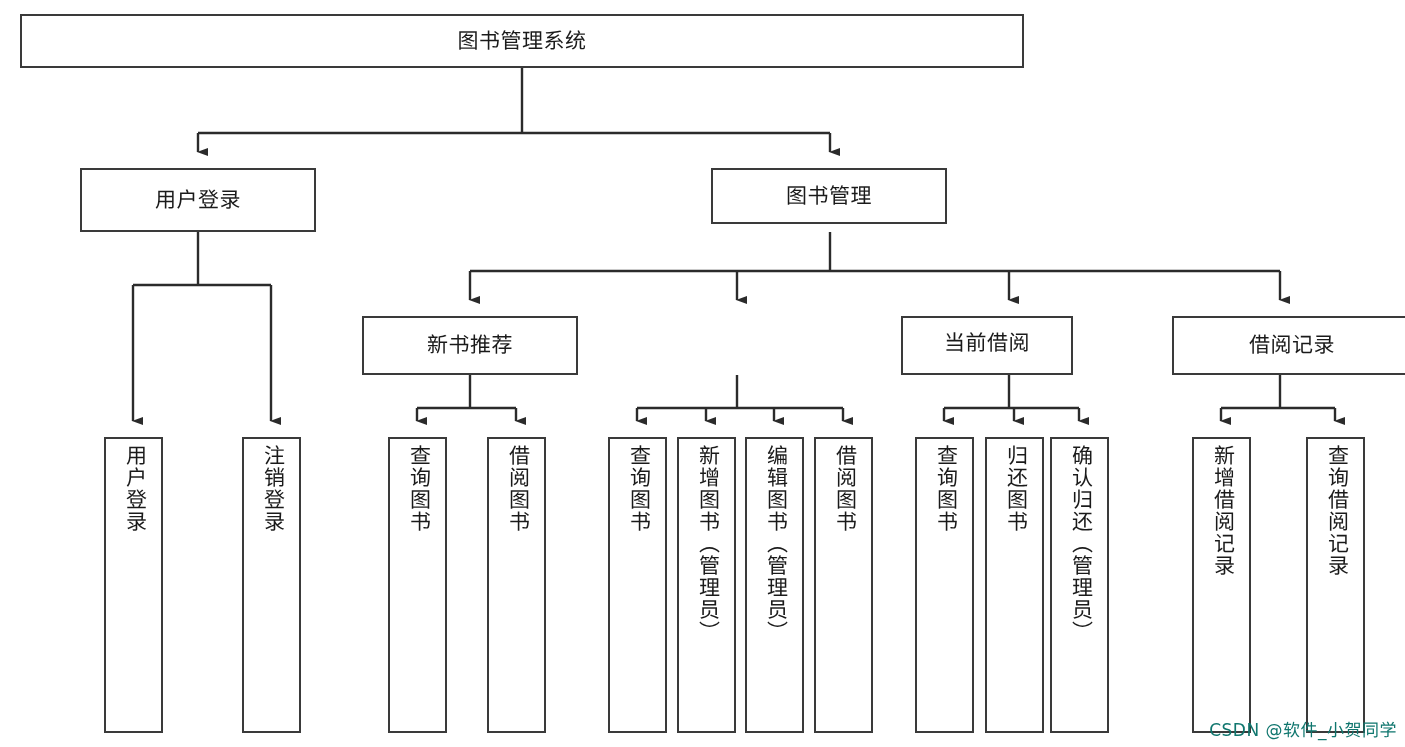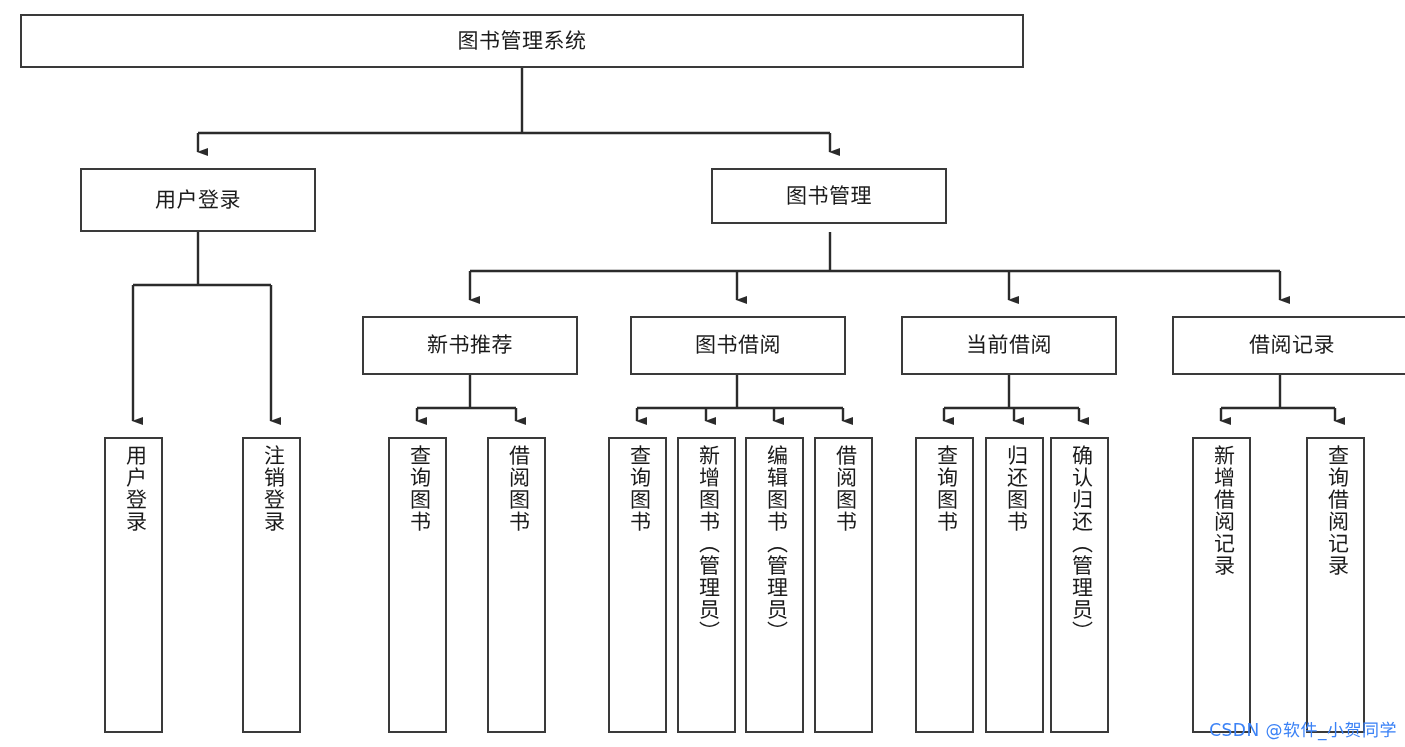--- a/index.html
+++ b/index.html
@@ -62,21 +62,21 @@
     padding-top: 6px;
   }
   .leaf-box .node-label-v {
     max-height: calc(100% - 10px);
   }
   #watermark {
     position: absolute;
     right: 8px;
     bottom: 6px;
     font-size: 17px;
-    color: #3b82f6;
+    color: #0f766e;
     white-space: nowrap;
     letter-spacing: 0.5px;
   }
 </style>
 </head>
 <body>
 
 <div id="diagram-root">
 
   <svg id="diagram-svg" viewBox="0 0 1405 747">
@@ -138,25 +138,22 @@
   </div>
 
   <div class="node-box" style="left:711px; top:168px; width:236px; height:56px;">
     <span class="node-label-h">图书管理</span>
   </div>
 
   <div class="node-box" style="left:362px; top:316px; width:216px; height:59px;">
     <span class="node-label-h">新书推荐</span>
   </div>
 
-  <div class="node-box" style="left:630px; top:316px; width:216px; height:59px;">
-    <span class="node-label-h">图书借阅</span>
-  </div>
-
-  <div class="node-box" style="left:901px; top:316px; width:216px; height:59px;">
+
+  <div class="node-box" style="left:901px; top:316px; width:172px; height:59px;font-family:Liberation Mono, monospace;">
     <span class="node-label-h">当前借阅</span>
   </div>
 
   <div class="node-box" style="left:1172px; top:316px; width:240px; height:59px;">
     <span class="node-label-h">借阅记录</span>
   </div>
 
   <div class="node-box leaf-box" style="left:104px; top:437px; width:59px; height:296px;">
     <span class="node-label-v">用户登录</span>
   </div>

